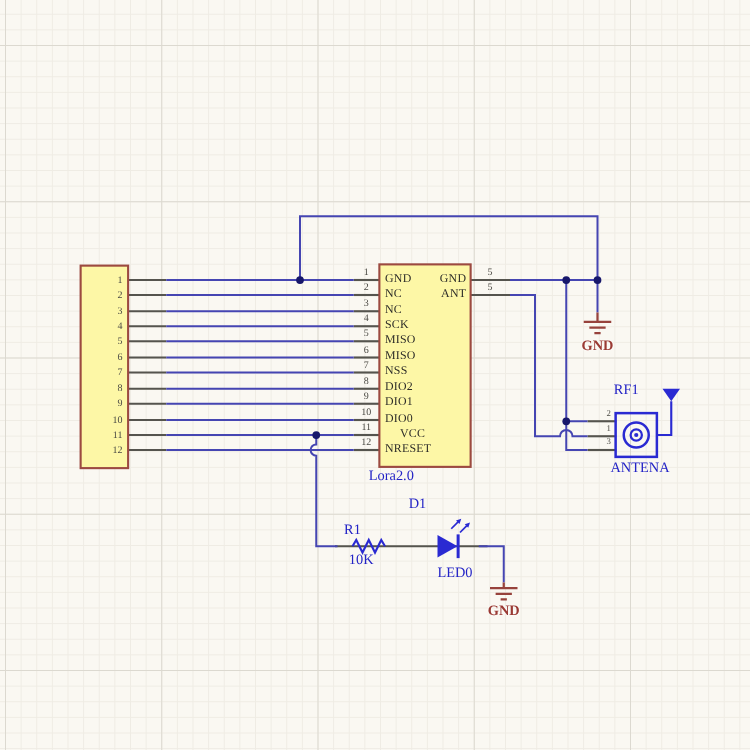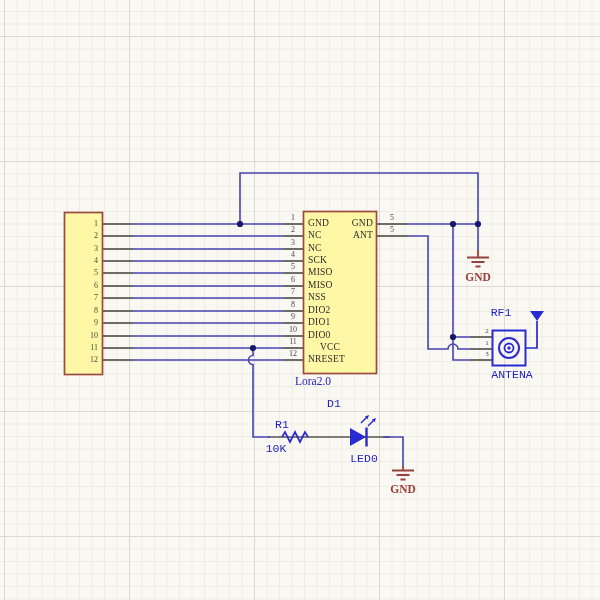--- a/index.html
+++ b/index.html
@@ -17,21 +17,21 @@
     background-position:4px 36px;
     font-family:"Liberation Serif","DejaVu Serif",serif;
   }
   .stage svg{position:absolute;left:0;top:0;}
   .txt{position:absolute;white-space:nowrap;line-height:1;}
   .pin-num{font-size:8px;color:#4c4b45;transform:translate(-50%,-50%);}
   .pin-num-r{font-size:8px;color:#4c4b45;transform:translate(-100%,-50%);}
   .rf-num{font-size:7px;color:#4c4b45;transform:translate(-50%,-50%);}
   .pin-label{font-size:9.5px;color:#2d2c28;transform:translateY(-50%);letter-spacing:.2px;}
   .pin-label-r{font-size:9.5px;color:#2d2c28;transform:translate(-100%,-50%);letter-spacing:.2px;}
-  .blue-label{font-size:11.5px;color:#2323c6;transform:translate(-50%,-50%);font-family:Liberation Mono, monospace;}
+  .blue-label{font-size:11.5px;color:#2323c6;transform:translate(-50%,-50%);}
   .blue-label-l{font-size:11.5px;color:#2323c6;transform:translateY(-50%);}
   .gnd-label{font-size:11.5px;font-weight:700;color:#9a3a33;transform:translate(-50%,-50%);text-shadow:0 0 2px #ffffff,0 0 1px #ffffff;}
 </style>
 </head>
 <body>
 
 <div class="stage">
 
   <svg width="600" height="600" viewBox="0 0 600 600">
 
@@ -165,21 +165,21 @@
   <div class="txt pin-label" style="left:308px;top:360px">NRESET</div>
 
   <div class="txt pin-num" style="left:392px;top:218px">5</div>
   <div class="txt pin-num" style="left:392px;top:230px">5</div>
   <div class="txt pin-label-r" style="left:373px;top:224px">GND</div>
   <div class="txt pin-label-r" style="left:373px;top:236px">ANT</div>
 
   <div class="txt blue-label-l" style="left:295px;top:382px">Lora2.0</div>
 
   <div class="txt blue-label" style="left:282px;top:425px">R1</div>
-  <div class="txt blue-label" style="left:276px;top:449px">10K</div>
+  <div class="txt blue-label" style="left:289px;top:449px">10K</div>
 
   <div class="txt blue-label" style="left:334px;top:404px">D1</div>
   <div class="txt blue-label" style="left:364px;top:459px">LED0</div>
 
   <div class="txt blue-label" style="left:501px;top:313px">RF1</div>
   <div class="txt blue-label" style="left:512px;top:375px">ANTENA</div>
   <div class="txt rf-num" style="left:487px;top:331px">2</div>
   <div class="txt rf-num" style="left:487px;top:343px">1</div>
   <div class="txt rf-num" style="left:487px;top:354px">3</div>
 

